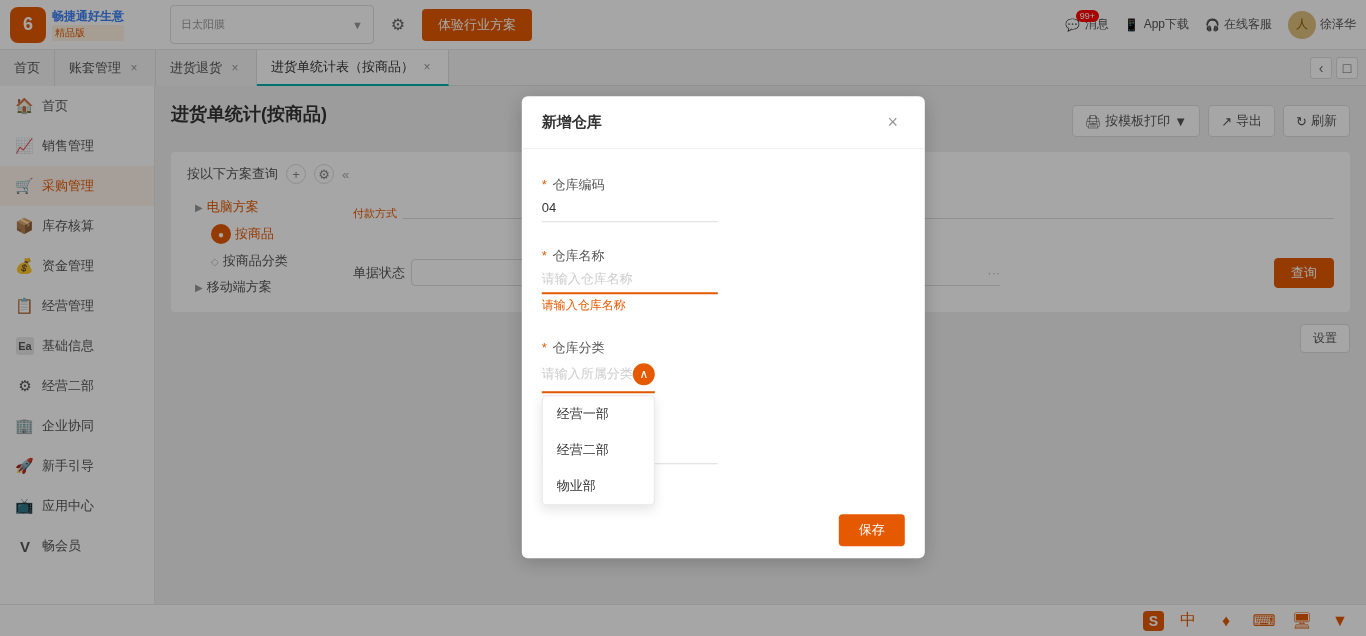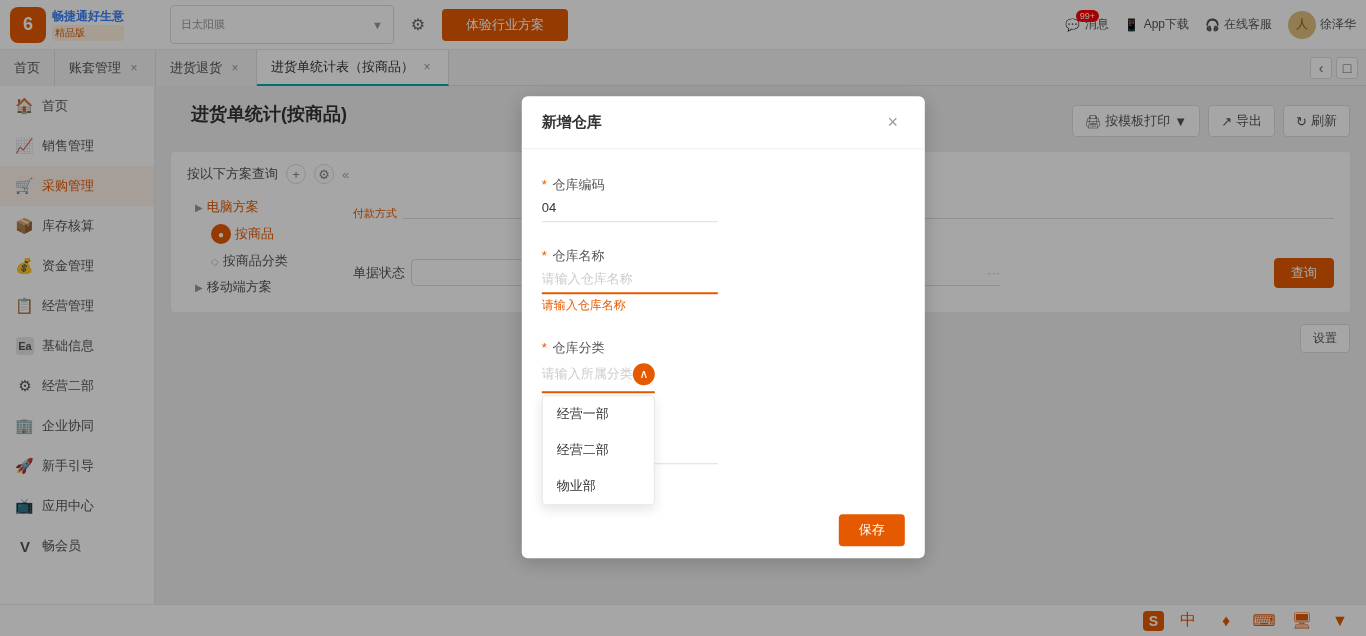--- a/index.html
+++ b/index.html
@@ -31,37 +31,37 @@
     .logo-badge { font-size: 10px; color: #e55a00; background: #fff3e0; border-radius: 3px; padding: 1px 3px; }
     .nav-search {
       flex: 1;
       display: flex; align-items: center; gap: 8px;
     }
     .nav-search-input {
       border: 1px solid #ddd;
       border-radius: 4px;
       padding: 11px 10px;
       font-size: 13px;
-      width: 224px;
+      width: 204px;
       display: flex; align-items: center; justify-content: space-between;
       color: #333;
       cursor: pointer;
     }
     .nav-search-input span { color: #999; font-size: 11px; }
     .nav-gear {
       width: 32px; height: 32px;
       display: flex; align-items: center; justify-content: center;
       color: #666; font-size: 16px; cursor: pointer;
     }
     .nav-trial-btn {
       background: #e55a00;
       color: white;
       border: none;
       border-radius: 4px;
-      padding: 7px 24px;
+      padding: 7px 16px;
       font-size: 13px;
       cursor: pointer;
     }
     .nav-right {
       display: flex; align-items: center; gap: 16px; margin-left: auto;
     }
     .nav-right-item {
       display: flex; align-items: center; gap: 4px;
       color: #555; font-size: 12px; cursor: pointer;
       position: relative;
@@ -454,21 +454,21 @@
       <span class="sidebar-icon">📺</span>
       <span>应用中心</span>
     </div>
     <div class="sidebar-item">
       <span class="sidebar-icon" style="font-weight:bold;">V</span>
       <span>畅会员</span>
     </div>
   </div>
 
   <div class="content-area content-relative">
-    <div style="display:flex;align-items:center;justify-content:space-between;margin-bottom:12px;margin-left:20px;">
+    <div style="display:flex;align-items:center;justify-content:space-between;margin-bottom:12px;">
       <h1 class="page-title">进货单统计(按商品)</h1>
       <div style="display:flex;gap:8px;align-items:center;">
         <div class="toolbar-btn">
           <span>🖨</span>
           <span>按模板打印</span>
           <span>▼</span>
         </div>
         <div class="toolbar-btn">
           <span>↗</span>
           <span>导出</span>

